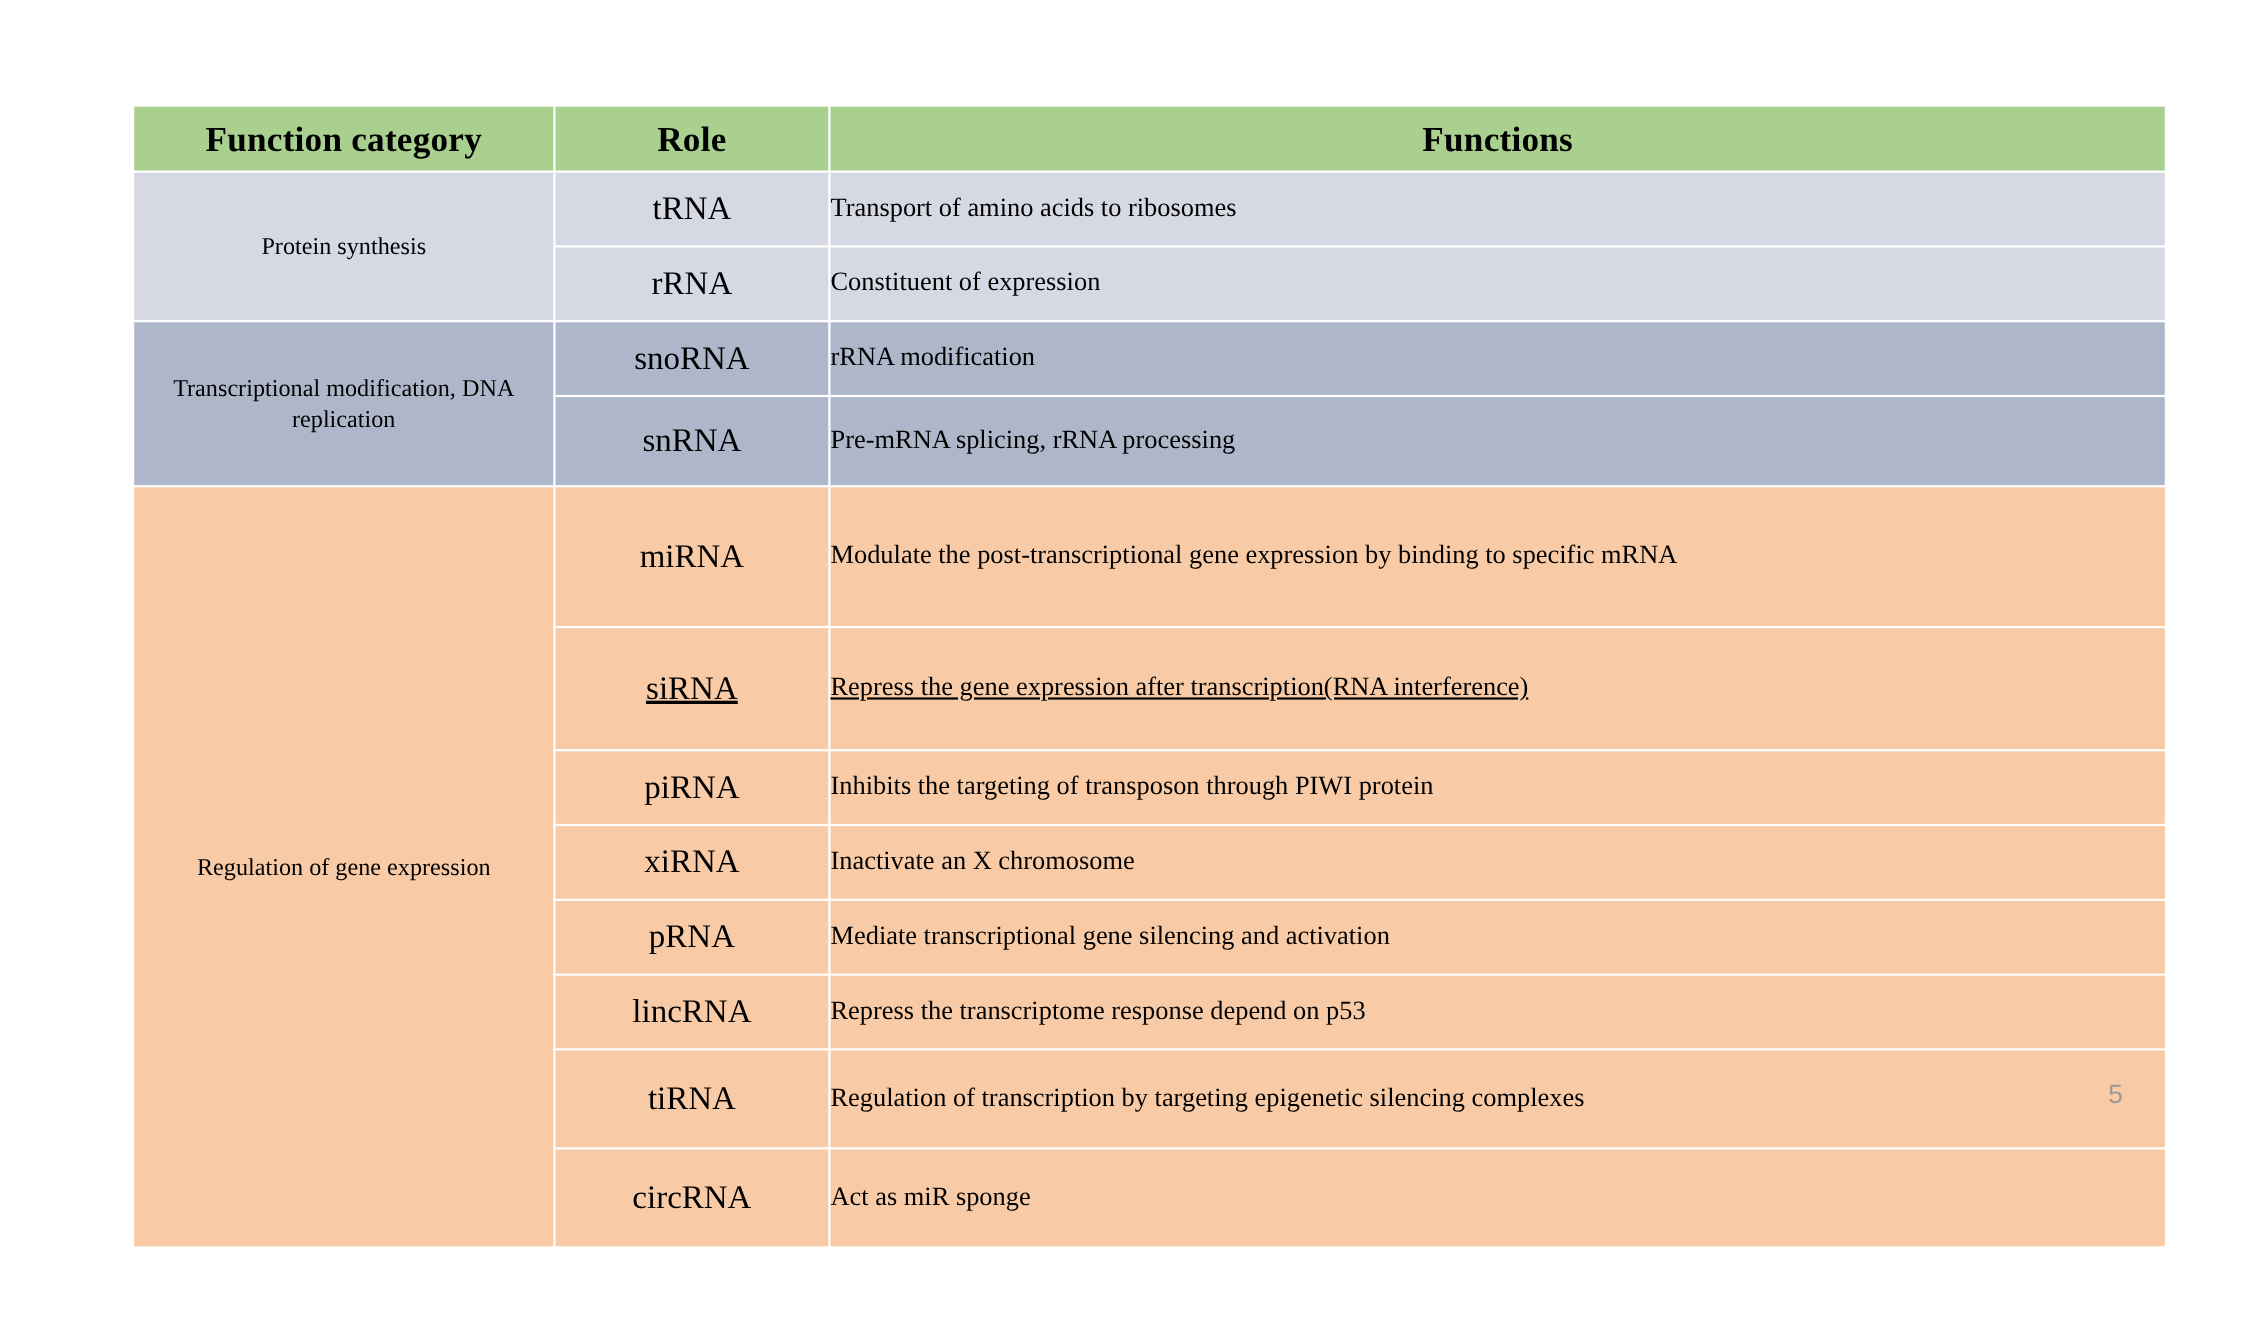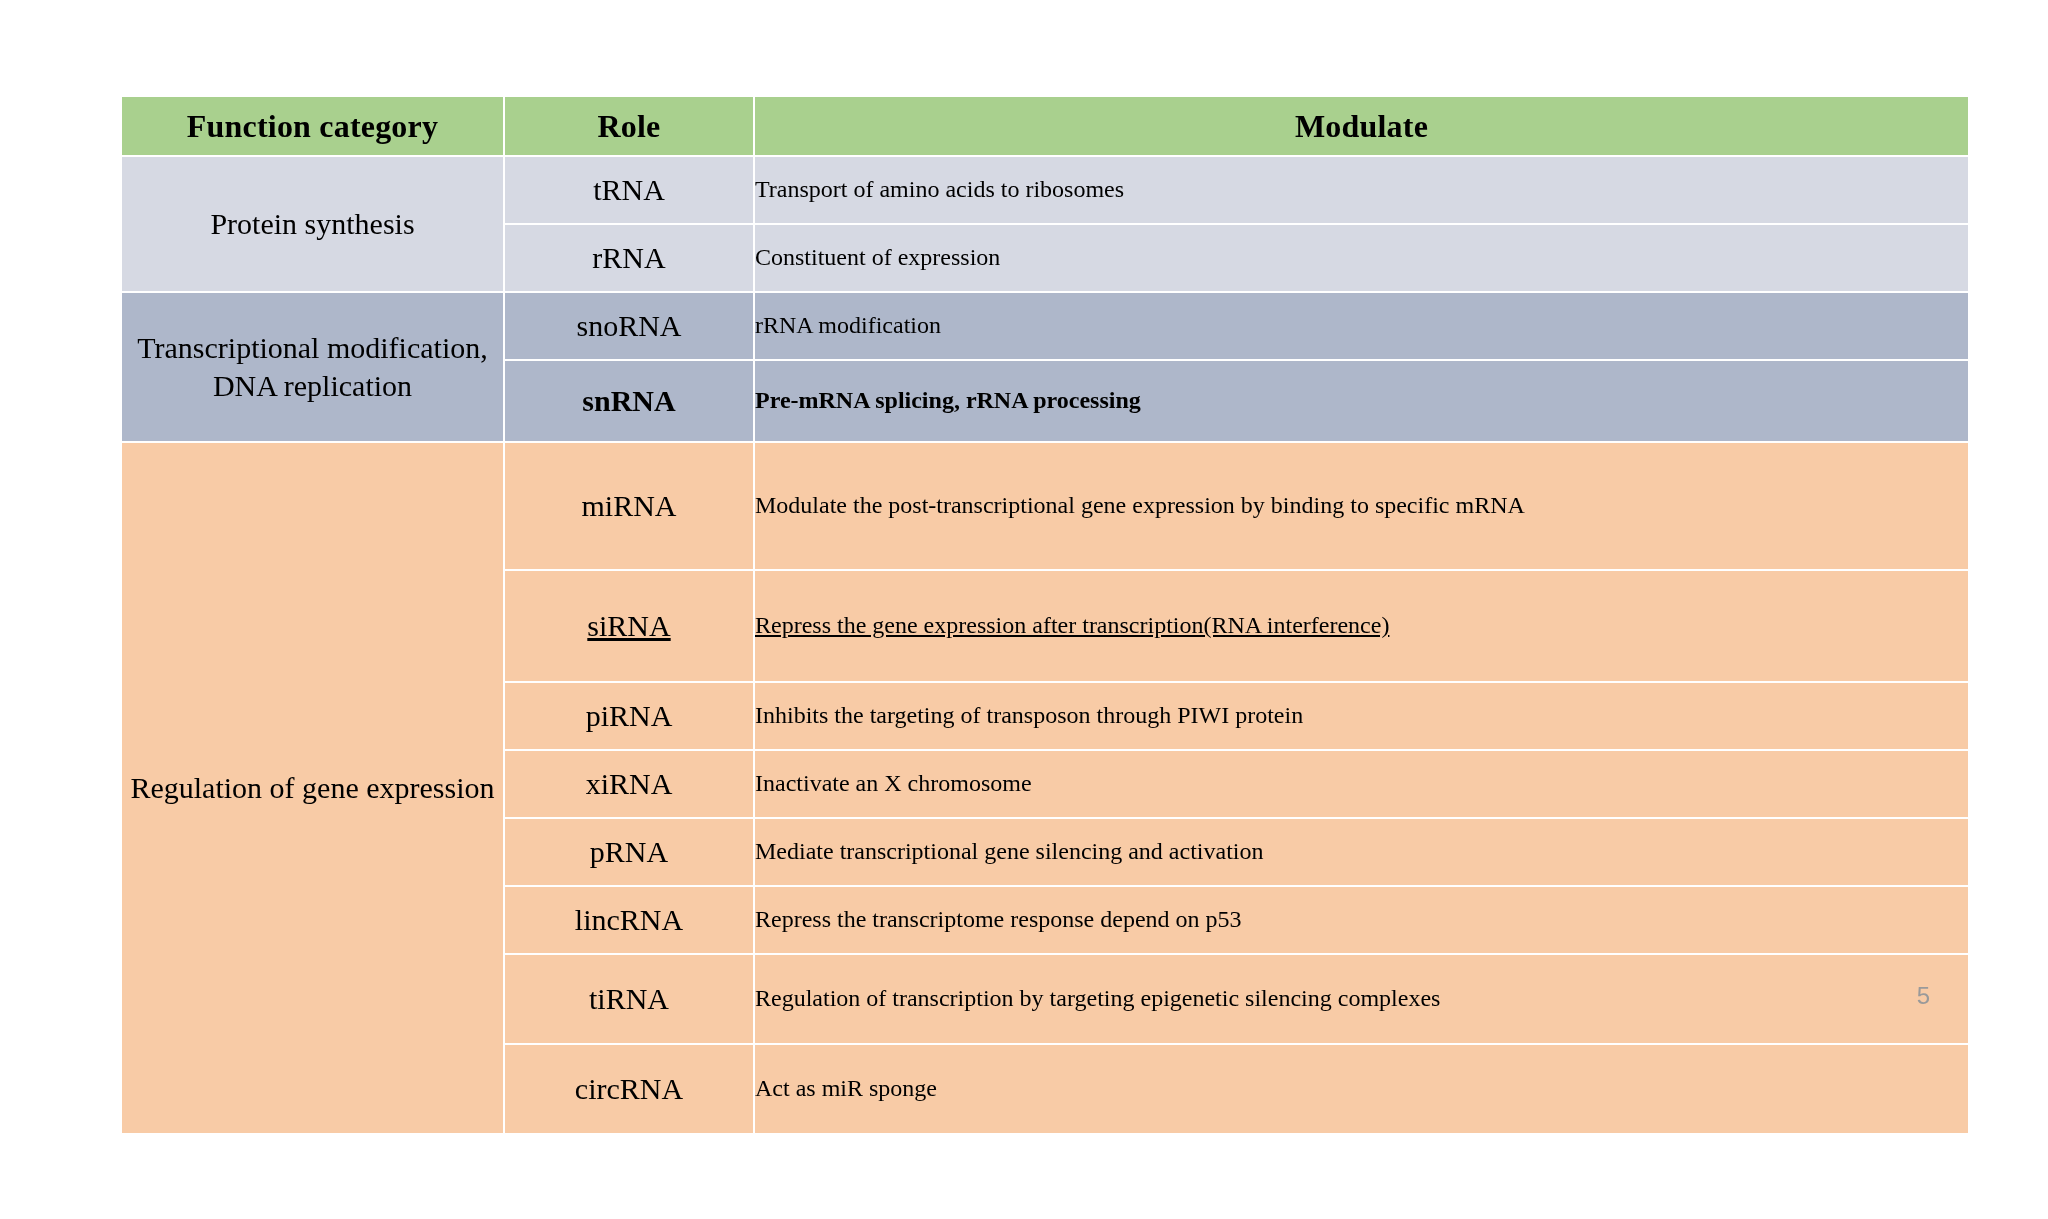--- a/index.html
+++ b/index.html
@@ -58,21 +58,21 @@
     font-size: 32px;
     text-align: center;
     height: 58px;
     padding: 4px 10px;
     letter-spacing: 0.2px;
   }
 
   
   td.cat {
     text-align: center;
-    font-size: 30px;
+    font-size: 22px;
     color: #000000;
     line-height: 1.28;
     padding: 6px 12px;
   }
   td.role {
     text-align: center;
     font-size: 30px;
     color: #000000;
     padding: 6px 8px;
   }
@@ -84,21 +84,21 @@
     line-height: 1.38;
   }
 
   
   .sec-protein td { background: #d6d9e3; margin-top: 29px; }
   .sec-trans   td { background: #aeb7ca; }
   .sec-reg     td { background: #f8cba6; }
 
   
   .h-tall  { height: 90px; }
-  .h-mid   { height: 82px; font-weight: bold; }
+  .h-mid   { height: 82px; }
   .h-small { height: 68px; }
   .h-wrap  { height: 128px; }
   .h-gap   { height: 112px; text-decoration: underline; }
 
   
   .page-number {
     position: absolute;
     right: 118px;
     bottom: 40px;
     font-size: 24px;
@@ -116,21 +116,21 @@
       <colgroup>
         <col class="c1">
           <col class="c2">
           <col class="c3">
       </colgroup>
 
       <thead>
         <tr>
           <th>Function category</th>
           <th>Role</th>
-          <th>Modulate</th>
+          <th>Functions</th>
         </tr>
       </thead>
 
       <tbody>
 
         <tr class="sec-protein h-small">
           <td class="cat" rowspan="2">Protein synthesis</td>
           <td class="role">tRNA</td>
           <td class="func">Transport of amino acids to ribosomes</td>
         </tr>

